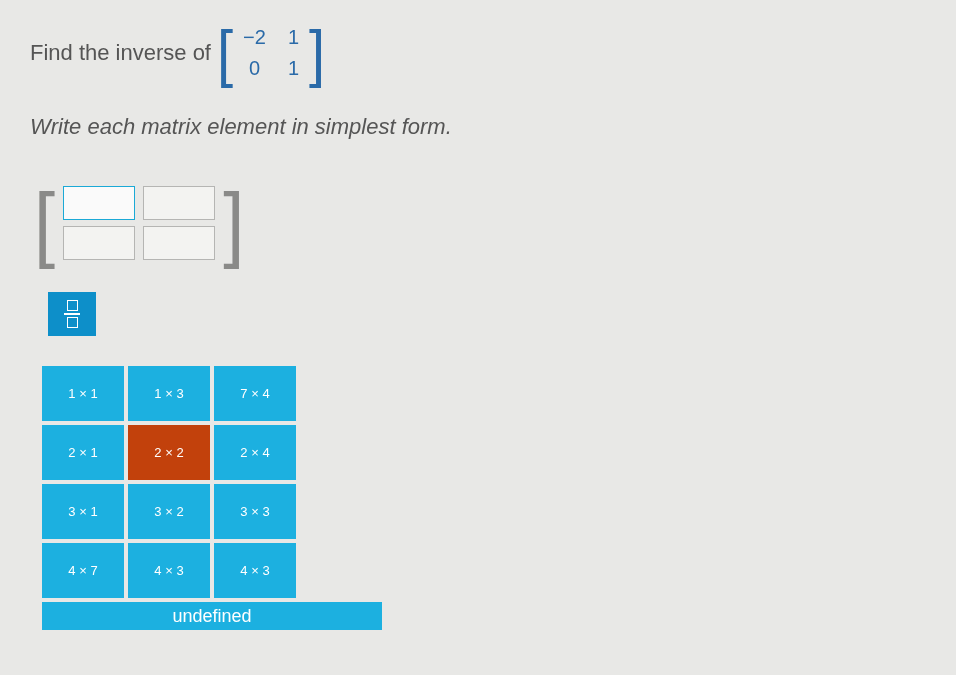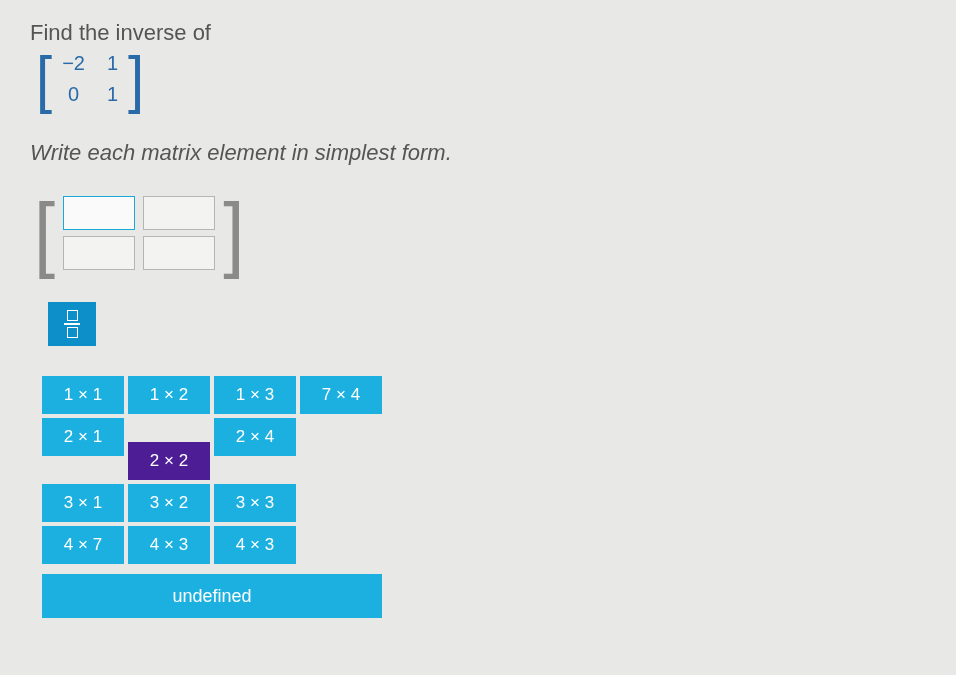--- a/index.html
+++ b/index.html
@@ -7,25 +7,24 @@
       font-family: Arial, sans-serif;
       background: #e8e8e6;
       width: 956px;
       height: 675px;
       padding: 20px 30px;
       color: #3a3a3a;
       overflow: hidden;
     }
     .problem-row {
       display: flex;
-      align-items: flex-start;
+      align-items: center;
       font-size: 22px;
       color: #555;
       margin-bottom: 28px;
-      flex-direction: column;
     }
     .matrix-display {
       display: inline-flex;
       align-items: center;
       margin: 0 6px;
       position: relative;
     }
     .bracket-left, .bracket-right {
       font-size: 58px;
       font-weight: normal;
@@ -39,21 +38,21 @@
       gap: 8px 22px;
       padding: 6px 10px;
       color: #2a6aa8;
       font-size: 20px;
     }
     .matrix-cells span { text-align: center; }
     .instruction {
       font-style: italic;
       font-size: 22px;
       color: #555;
-      margin-bottom: 24px;
+      margin-bottom: 40px;
     }
     .answer-matrix {
       display: inline-flex;
       align-items: center;
       margin-bottom: 26px;
       margin-left: 4px;
     }
     .answer-bracket-left, .answer-bracket-right {
       font-size: 76px;
       color: #8a8a88;
@@ -112,38 +111,37 @@
     .size-row {
       display: flex;
       gap: 4px;
       margin-bottom: 4px;
     }
     .size-btn {
       background: #1cb0e0;
       color: #fff;
       border: none;
       width: 82px;
-      height: 38px;
-      font-size: 17px;
+      height: 55px;
+      font-size: 13px;
       cursor: pointer;
       font-family: Arial, sans-serif;
     }
     .size-btn.selected {
-      background: #4c1d95;
-      margin-top: 24px;
+      background: #c2410c;
     }
     .undefined-btn {
       background: #1cb0e0;
       color: #fff;
       border: none;
-      height: 44px;
+      height: 28px;
       font-size: 18px;
       cursor: pointer;
       width: 340px;
-      margin-top: 6px;
+      margin-top: 0;
       font-family: Arial, sans-serif;
     }
   </style>
 </head>
 <body>
 
 
 
 <div class="problem-row">
   <span>Find the inverse of </span>
@@ -178,21 +176,20 @@
       <span class="frac-box"></span>
       <span class="frac-line"></span>
       <span class="frac-box"></span>
     </span>
   </button>
 </div>
 
 <div class="size-grid">
   <div class="size-row">
     <button class="size-btn">1 × 1</button>
-    <button class="size-btn">1 × 2</button>
     <button class="size-btn">1 × 3</button>
     <button class="size-btn">7 × 4</button>
   </div>
   <div class="size-row">
     <button class="size-btn">2 × 1</button>
     <button class="size-btn selected">2 × 2</button>
     <button class="size-btn">2 × 4</button>
   </div>
   <div class="size-row">
     <button class="size-btn">3 × 1</button>

